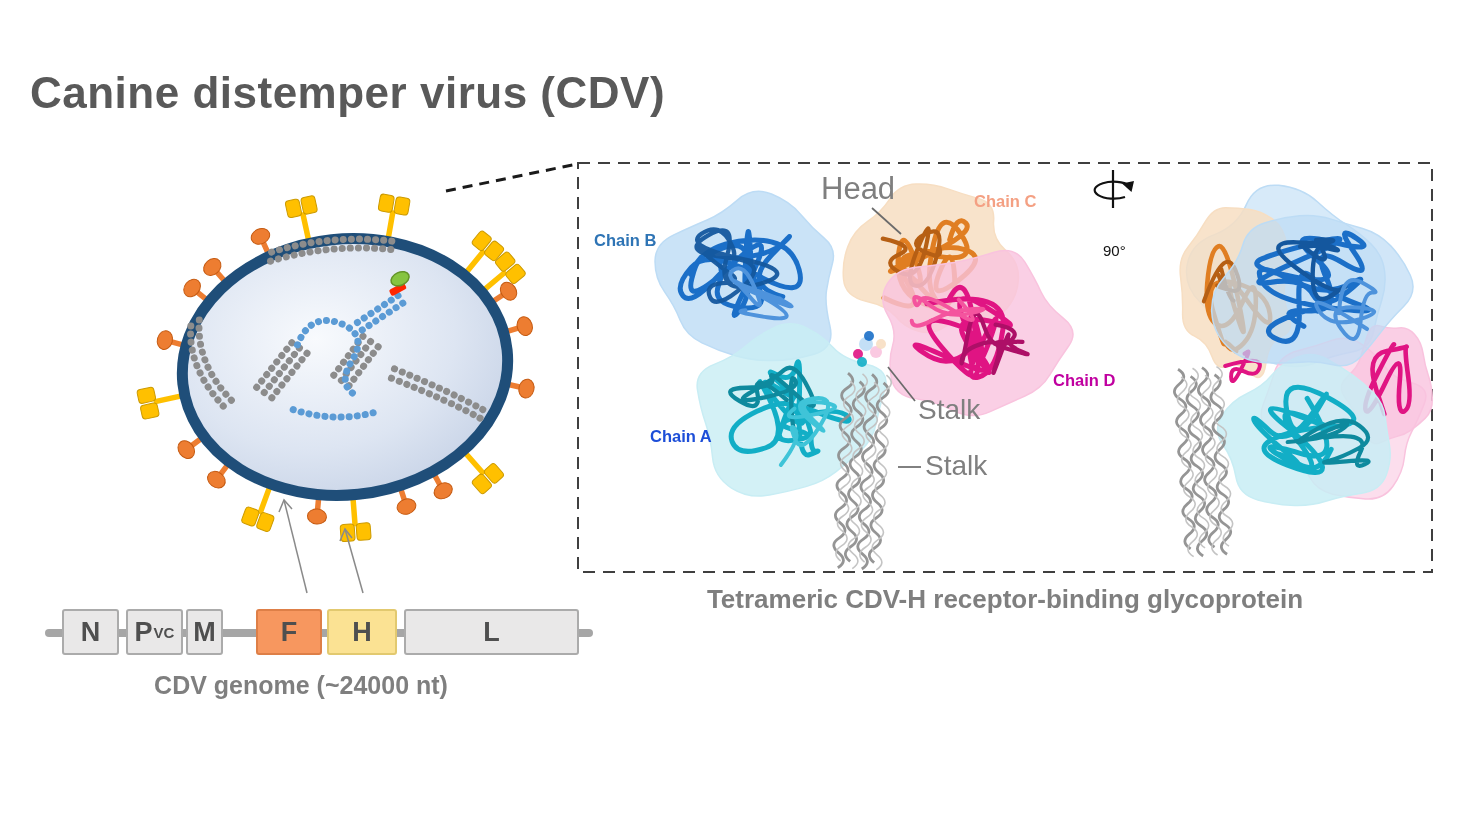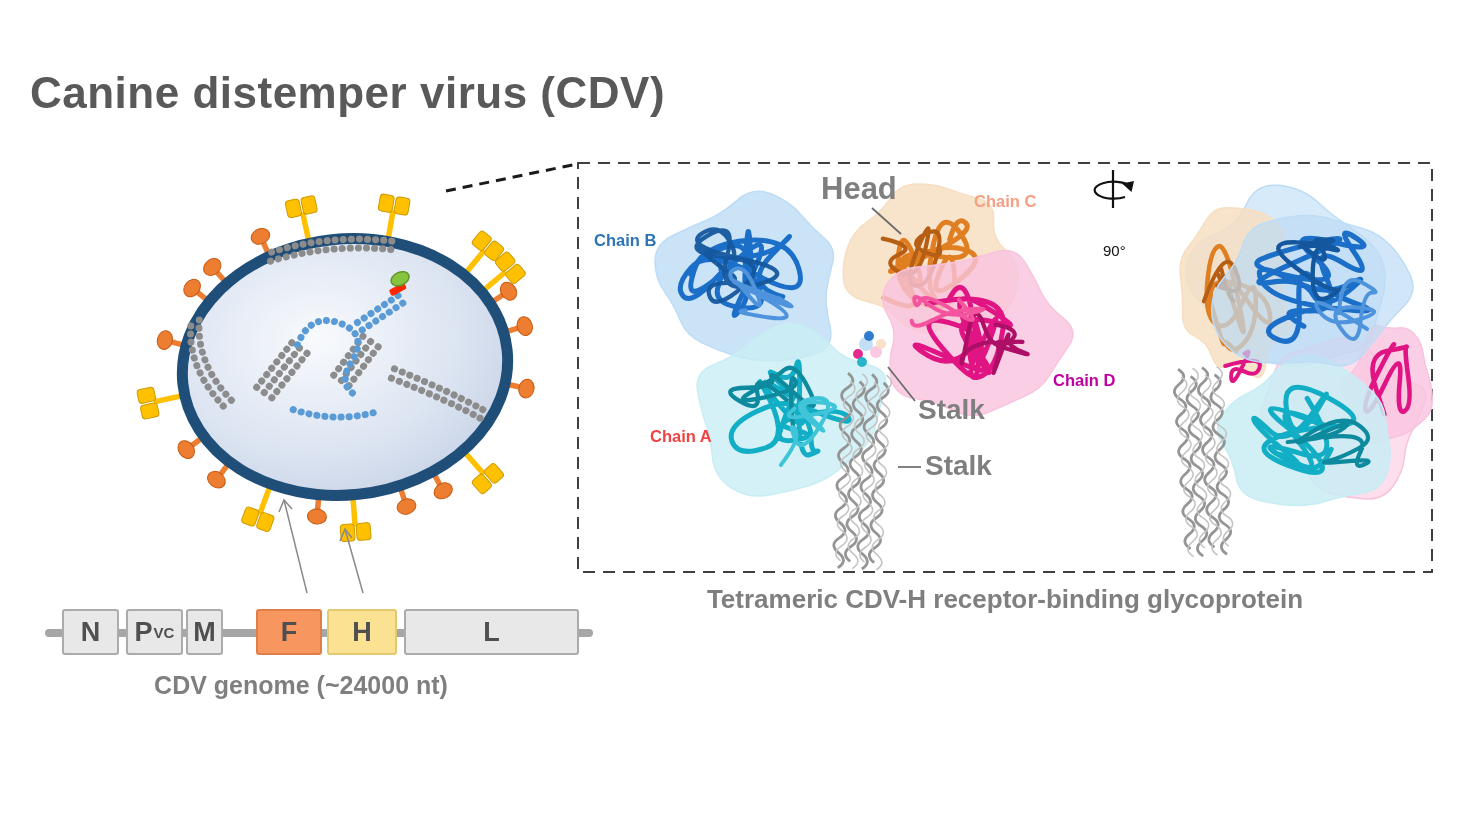--- a/index.html
+++ b/index.html
@@ -1,21 +1,21 @@
 <!DOCTYPE html>
 <html><head>
 <meta charset="utf-8">
 <style>
   html,body{margin:0;padding:0;background:#fff;}
   .stage{position:relative;width:1477px;height:829px;background:#ffffff;overflow:hidden;
          font-family:"Liberation Sans", sans-serif;padding-left:45px;}
   svg#scene{position:absolute;left:0;top:0;width:1477px;height:829px;}
   h1#title{position:absolute;left:30px;top:68px;margin:0;font-size:44px;font-weight:700;
            color:#595959;letter-spacing:.5px;}
-  .plabel{position:absolute;font-weight:700;color:#7F7F7F;line-height:1;}
+  .plabel{position:absolute;font-weight:400;color:#7F7F7F;line-height:1;}
   #lbl-head{left:821px;top:173px;font-size:31px;}
   #lbl-neck{left:918px;top:396px;font-size:28px;}
   #lbl-stalk{left:925px;top:452px;font-size:28px;}
   #lbl-rot{position:absolute;left:1103px;top:206px;font-size:15px;color:#111;font-weight:400;margin-top:36px;}
   .chainlbl{position:absolute;font-weight:700;font-size:16.5px;line-height:1;}
   #lbl-chain-b{left:594px;top:232px;}
   #lbl-chain-c{left:974px;top:193px;}
   #lbl-chain-d{left:1053px;top:372px;}
   #lbl-chain-a{left:650px;top:428px;}
   #panel-caption{position:absolute;left:578px;top:584px;width:854px;text-align:center;
@@ -230,21 +230,21 @@
       </g>
     </svg>
 
   <h1 id="title">Canine distemper virus (CDV)</h1>
 
   <div class="plabel" id="lbl-head">Head</div>
   <div class="plabel" id="lbl-neck">Stalk</div>
   <div class="plabel" id="lbl-stalk">Stalk</div>
   <div id="lbl-rot">90°</div>
 
-  <div class="chainlbl" id="lbl-chain-a" style="color: #ef4444;">Chain A</div>
+  <div class="chainlbl" id="lbl-chain-a" style="color: #1d4ed8;">Chain A</div>
   <div class="chainlbl" id="lbl-chain-b" style="color: rgb(46, 116, 181);">Chain B</div>
   <div class="chainlbl" id="lbl-chain-c" style="color: rgb(244, 160, 131);">Chain C</div>
   <div class="chainlbl" id="lbl-chain-d" style="color: rgb(192, 0, 160);">Chain D</div>
 
   <div id="panel-caption">Tetrameric CDV-H receptor-binding glycoprotein</div>
 
   <div id="genome-line"></div>
   <div id="genome-track">
       <div class="gene other" style="left: 62px; width: 57px;">
         <span>N</span>

